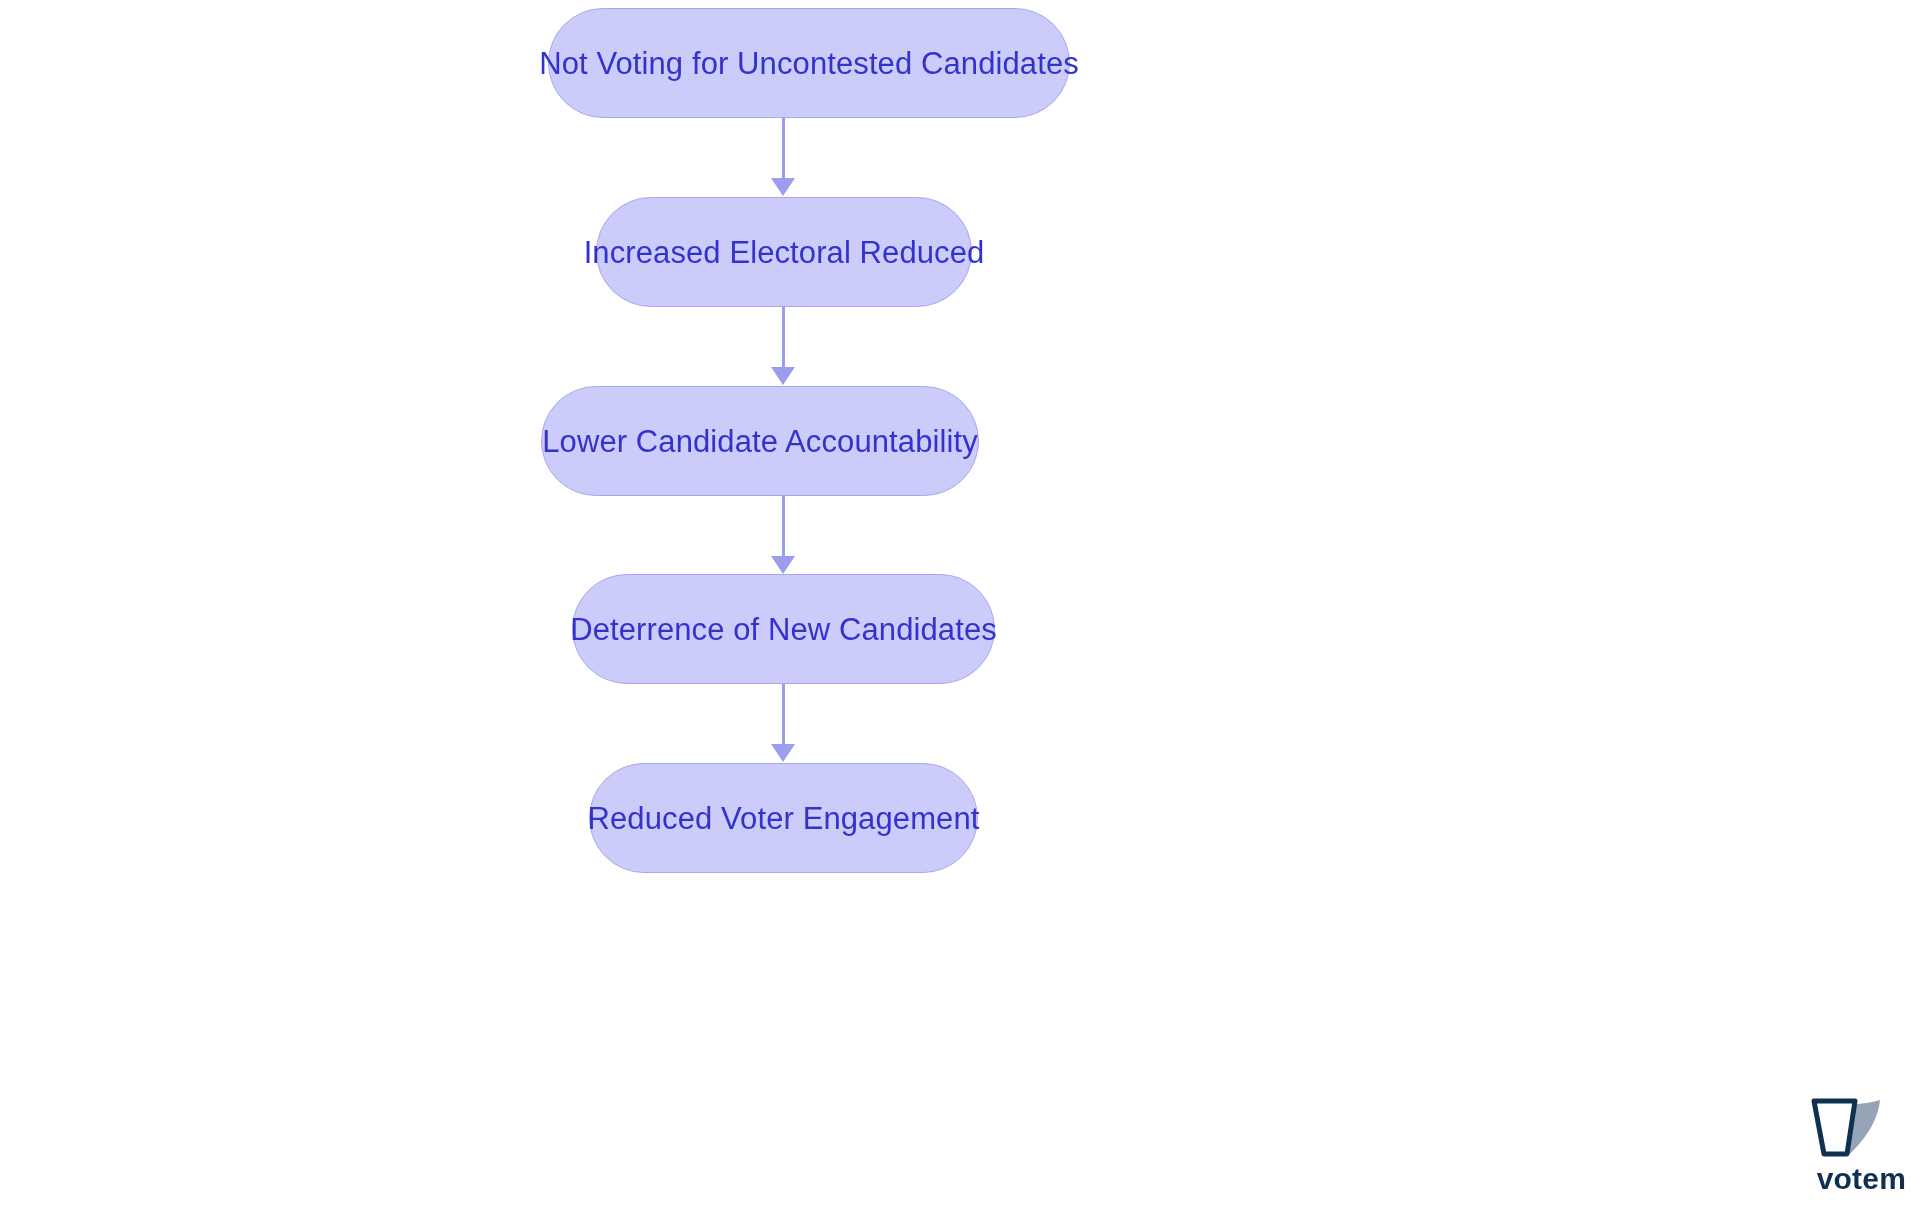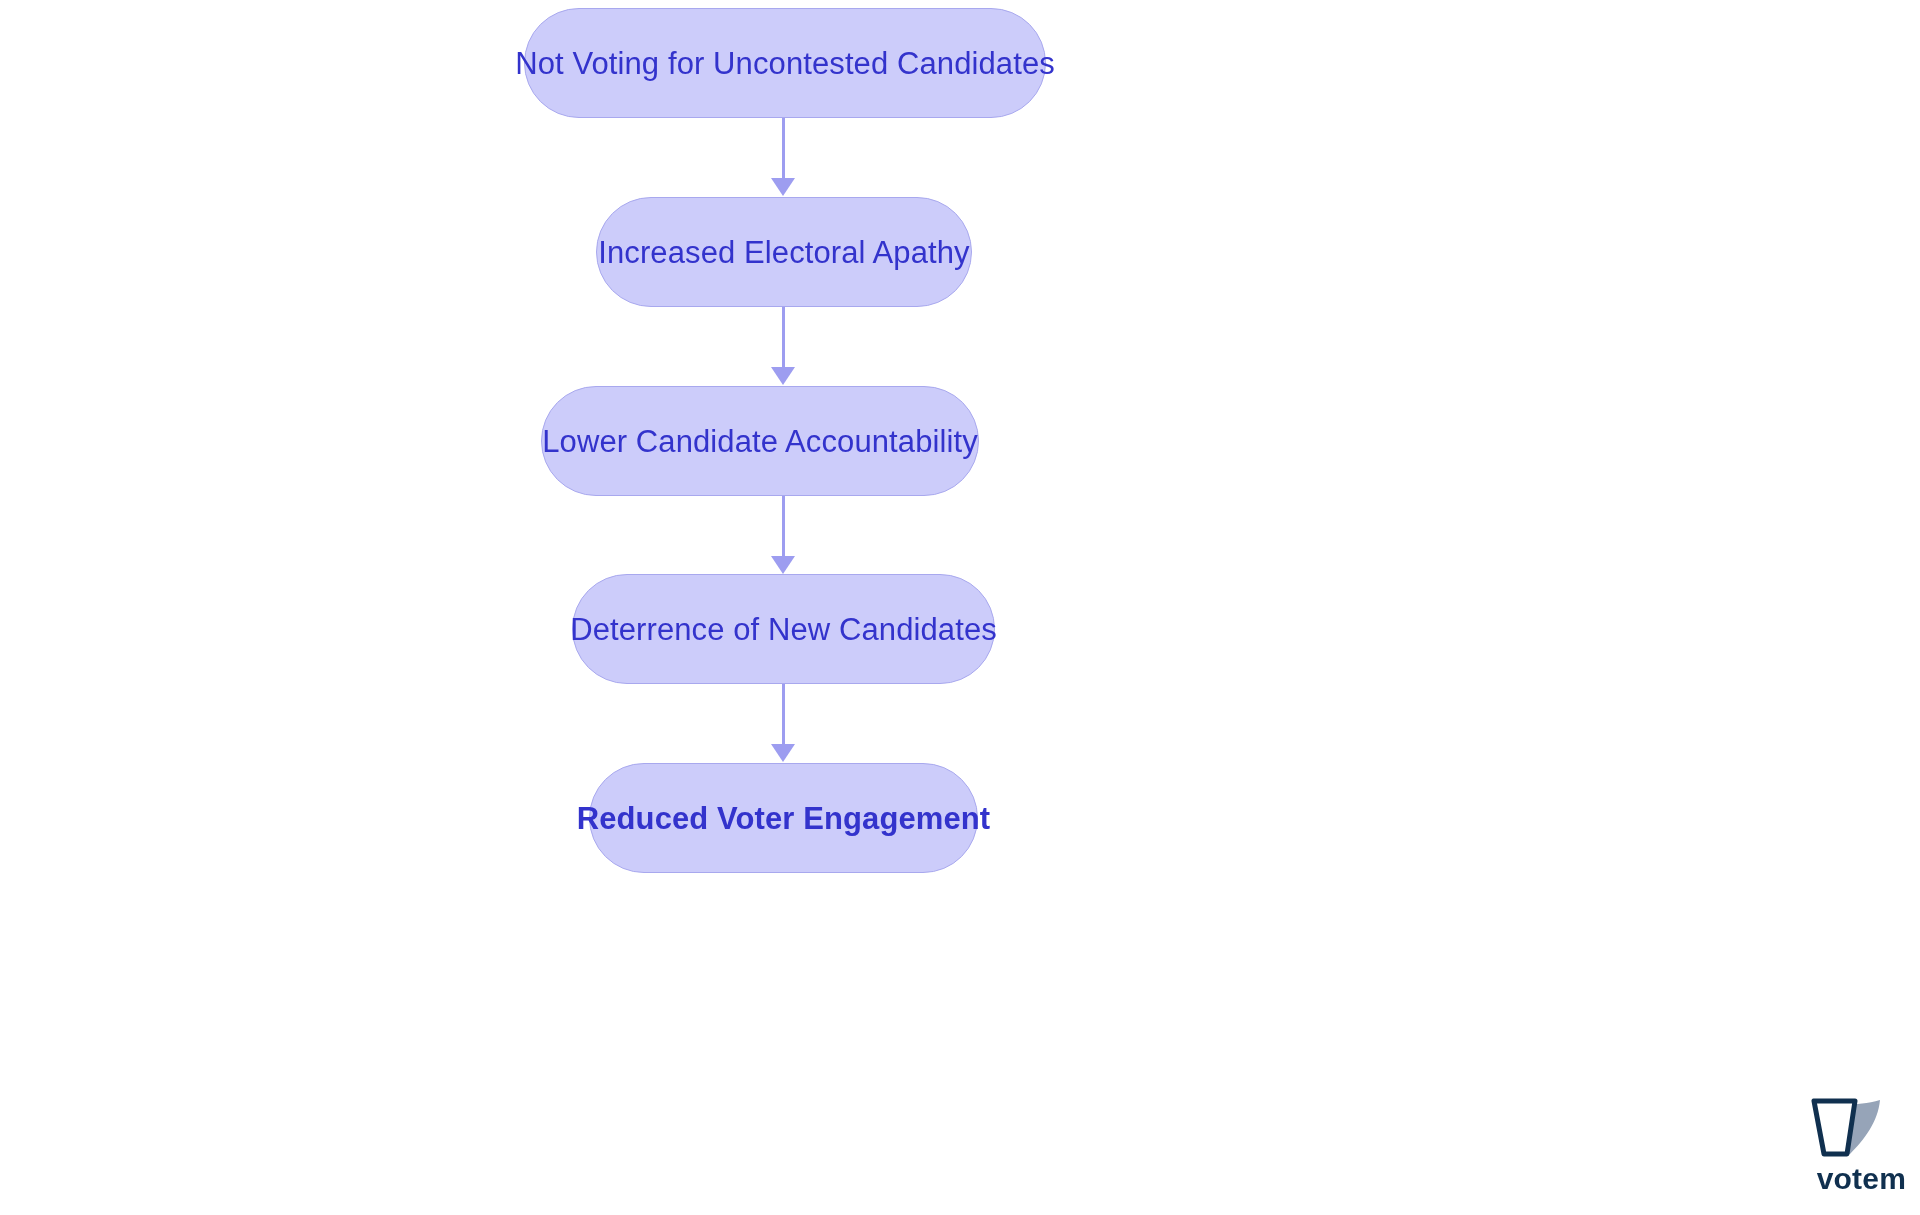--- a/index.html
+++ b/index.html
@@ -95,49 +95,49 @@
     font-family: "Liberation Sans", sans-serif;
   }
 </style>
 </head>
 <body>
 
 <div id="canvas">
 
   <div class="flow">
 
-    <div class="node" id="node-1" style="left:524px; top:8px; width:522px; height:110px;">
+    <div class="node" id="node-1" style="left:548px; top:8px; width:522px; height:110px;">
       <span>Not Voting for Uncontested Candidates</span>
     </div>
 
     <div class="connector" id="conn-1" style="left:782px; top:118px; height:62px;"></div>
     <div class="arrowhead" id="arrow-1" style="left:771px; top:178px;"></div>
 
     <div class="node" id="node-2" style="left:596px; top:197px; width:376px; height:110px;">
-      <span>Increased Electoral Apathy</span>
+      <span>Increased Electoral Reduced</span>
     </div>
 
     <div class="connector" id="conn-2" style="left:782px; top:307px; height:62px;"></div>
     <div class="arrowhead" id="arrow-2" style="left:771px; top:367px;"></div>
 
     <div class="node" id="node-3" style="left:541px; top:386px; width:438px; height:110px;">
       <span>Lower Candidate Accountability</span>
     </div>
 
     <div class="connector" id="conn-3" style="left:782px; top:496px; height:62px;"></div>
     <div class="arrowhead" id="arrow-3" style="left:771px; top:556px;"></div>
 
     <div class="node" id="node-4" style="left:572px; top:574px; width:423px; height:110px;">
       <span>Deterrence of New Candidates</span>
     </div>
 
     <div class="connector" id="conn-4" style="left:782px; top:684px; height:62px;"></div>
     <div class="arrowhead" id="arrow-4" style="left:771px; top:744px;"></div>
 
-    <div class="node" id="node-5" style="left:589px; top:763px; width:389px; height:110px;font-weight:bold;">
+    <div class="node" id="node-5" style="left:589px; top:763px; width:389px; height:110px;">
       <span>Reduced Voter Engagement</span>
     </div>
 
   </div>
 
   <div id="logo">
     <div class="mark">
       <svg viewBox="0 0 76 62" width="76" height="62" xmlns="http://www.w3.org/2000/svg">
 
         <path d="M30 8 C30 8, 52 10, 72 4 C70 26, 56 44, 42 58 L32 58 Z" fill="#96a4b8"></path>

